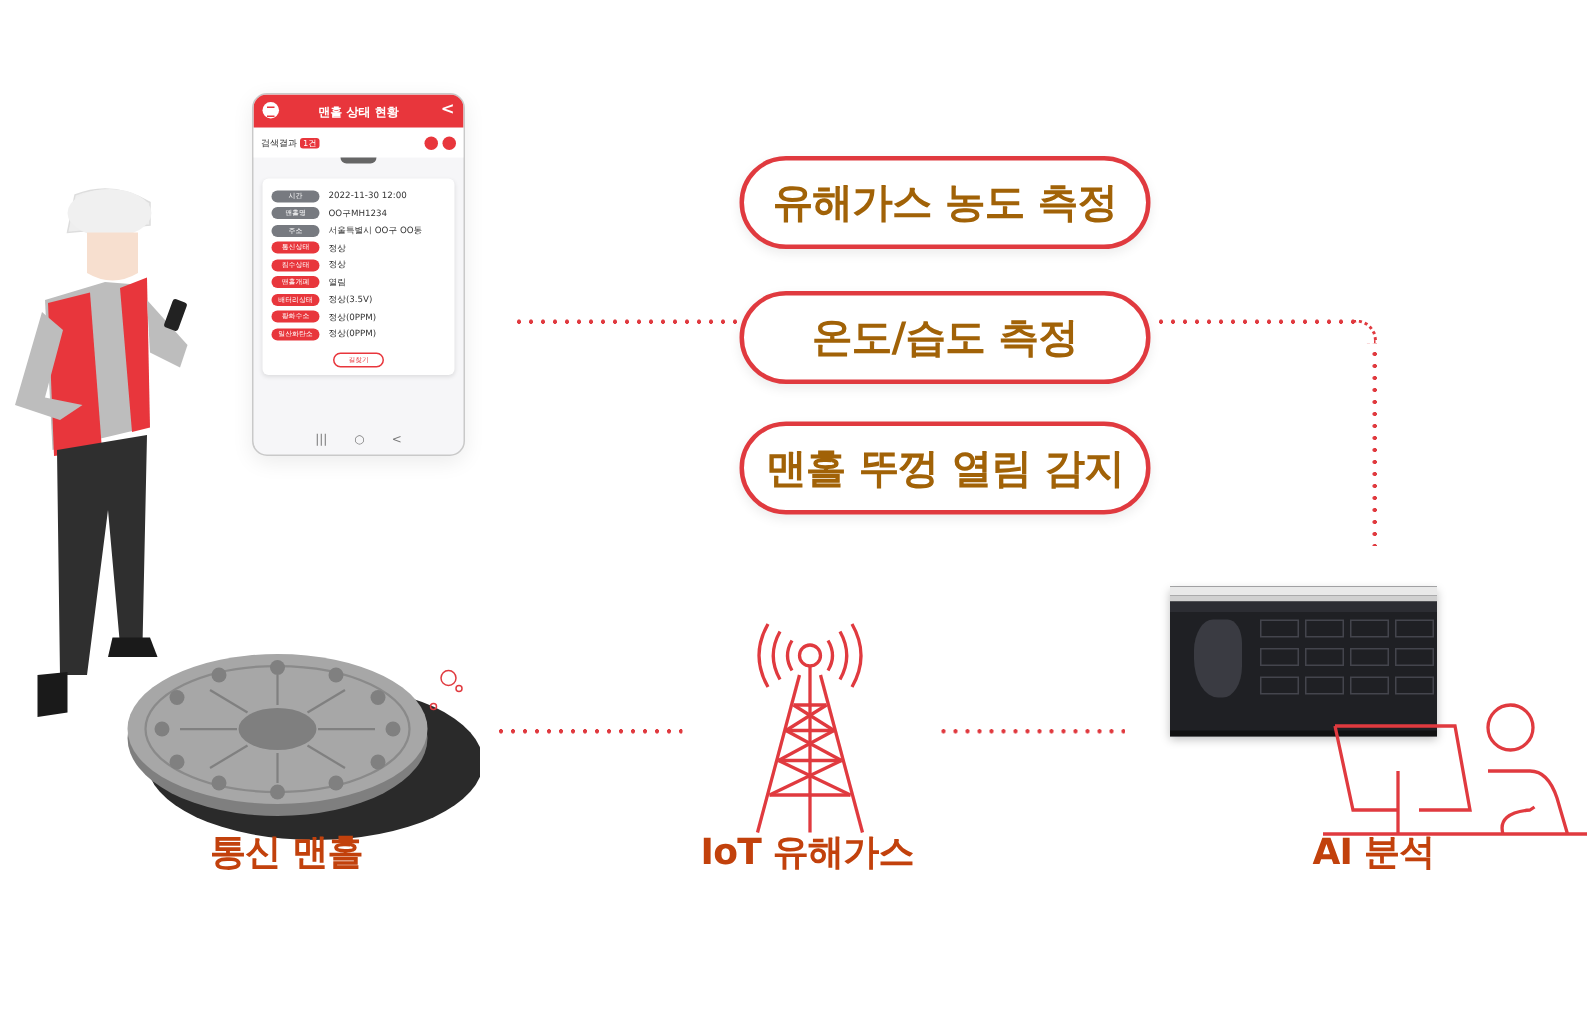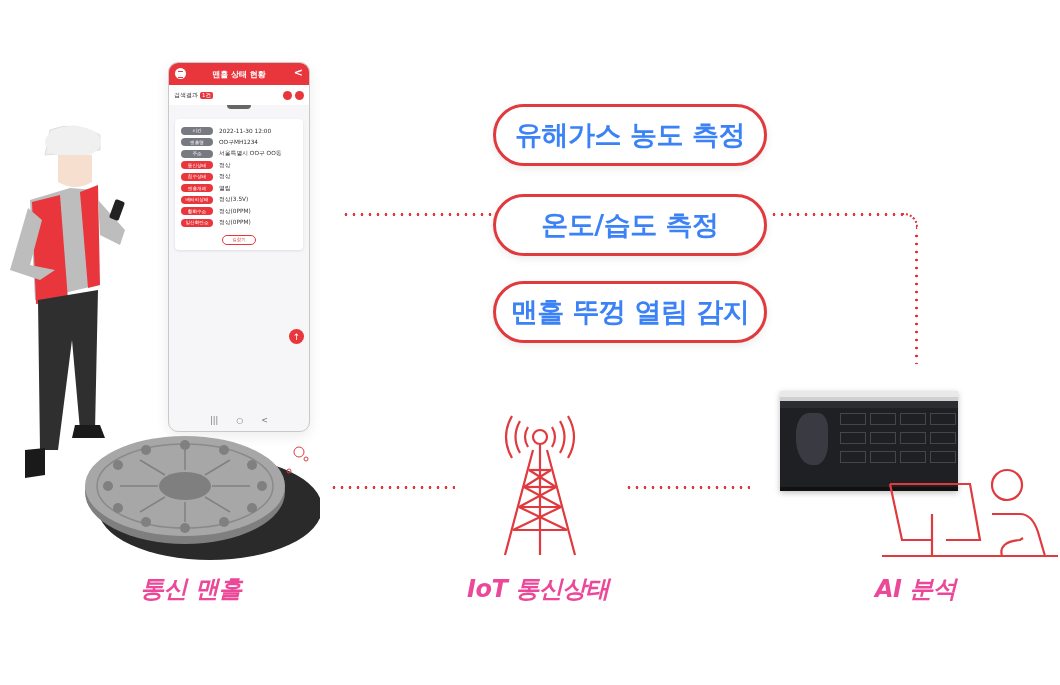--- a/index.html
+++ b/index.html
@@ -1,21 +1,21 @@
 <!DOCTYPE html>
 <html><head>
 <meta charset="utf-8">
 <style>
   * { box-sizing: border-box; margin: 0; padding: 0; }
   body { width: 1060px; height: 685px; background: #ffffff; position: relative; overflow: hidden;
          font-family: "DejaVu Sans", "Liberation Sans", sans-serif; color: #2b2b2b; }
   .abs { position: absolute; }
 
   
-  .phone { left: 168px; top: 62px; width: 142px; height: 370px; border: 1.5px solid #c9c9c9; border-radius: 10px;
+  .phone { left: 168px; top: 62px; width: 142px; height: 242px; border: 1.5px solid #c9c9c9; border-radius: 10px;
            background: #f6f6f8; overflow: hidden; box-shadow: 0 4px 14px rgba(0,0,0,0.08); }
   .phone-header { height: 22px; background: #e8363c; color: #fff; display: flex; align-items: center; justify-content: center;
                   font-size: 8px; font-weight: bold; position: relative; }
   .phone-header .menu { position: absolute; left: 6px; top: 5px; width: 11px; height: 11px; border-radius: 50%; background: #fff; }
   .phone-header .menu::after { content: ""; position: absolute; left: 3px; top: 3px; width: 5px; height: 5px;
                   border-top: 1px solid #e8363c; border-bottom: 1px solid #e8363c; }
   .phone-header .back { position: absolute; right: 6px; top: 3px; font-size: 11px; }
   .phone-search { height: 20px; background: #fff; display: flex; align-items: center; padding: 0 5px; font-size: 6px; color:#333; }
   .badge { background: #e8363c; color: #fff; font-size: 5.5px; padding: 0 2px; border-radius: 2px; margin-left: 2px; }
   .circ-btn { width: 9px; height: 9px; border-radius: 50%; background: #e8363c; margin-left: 3px; }
@@ -26,38 +26,38 @@
   .lbl.gray { background: #777a80; } .lbl.red { background: #e8363c; }
   .val { font-size: 5.8px; margin-left: 6px; color: #333; white-space: nowrap; }
   .card-btn { margin: 6px auto 0 auto; width: 34px; height: 10px; border: 1px solid #e8363c; border-radius: 6px;
               font-size: 4.5px; color: #e8363c; display: flex; align-items: center; justify-content: center; }
   .fab { left: 120px; top: 266px; width: 15px; height: 15px; border-radius: 50%; background: #e8363c; color: #fff;
          font-size: 9px; display: flex; align-items: center; justify-content: center; }
   .navbar { left: 0; bottom: 6px; width: 100%; display: flex; justify-content: center; gap: 18px; font-size: 8px; color: #777; }
 
   
   .pill { left: 493px; width: 274px; height: 62px; border: 3px solid #e03a3f; border-radius: 31px; background: #fff;
-          display: flex; align-items: center; justify-content: center; font-size: 27px; font-weight: bold; color: #3b82f6;
+          display: flex; align-items: center; justify-content: center; font-size: 27px; font-weight: bold; color: #a16207;
           box-shadow: 0 3px 8px rgba(0,0,0,0.08); letter-spacing: -0.5px; }
 
   .dots-h { height: 3px; background-image: radial-gradient(circle, #e03a3f 1.3px, transparent 1.6px);
             background-size: 8px 3px; background-repeat: repeat-x; }
   .dots-v { width: 3px; background-image: radial-gradient(circle, #e03a3f 1.3px, transparent 1.6px);
             background-size: 3px 8px; background-repeat: repeat-y; }
 
   
   .monitor { left: 780px; top: 391px; width: 178px; height: 100px; background: #1f2024; box-shadow: 0 2px 6px rgba(0,0,0,0.25); overflow: hidden; }
   .mon-top { height: 6px; background: #e9e9e9; }
   .mon-url { height: 4px; background: #d0d0d0; }
   .mon-nav { height: 7px; background: #2c2d33; }
   .mon-map { left: 16px; top: 22px; width: 32px; height: 52px; background: #3a3b42; border-radius: 40% 30% 40% 50%; }
   .mon-cell { width: 26px; height: 12px; border: 1px solid #44454d; }
   .mon-task { left: 0; bottom: 0; width: 100%; height: 4px; background: #111; }
 
-  .label { top: 573px; font-size: 24px; font-weight: bold; color: #ec4899; letter-spacing: -0.5px; font-style: italic; }
+  .label { top: 552px; font-size: 24px; font-weight: bold; color: #c2410c; letter-spacing: -0.5px; }
 </style>
 </head>
 <body>
 
 <svg class="abs" style="left:0;top:120px" width="150" height="360" viewBox="0 0 150 360">
   <path d="M50 10 Q75 0 100 15 L100 30 L45 35 Z" fill="#eeeeee" stroke="#ddd"></path>
   <ellipse cx="73" cy="22" rx="28" ry="16" fill="#f0f0f0"></ellipse>
   <path d="M58 35 L92 35 L92 62 Q75 72 58 62 Z" fill="#f7dfcf"></path>
   <path d="M30 80 L70 68 L95 70 L98 165 L35 180 Z" fill="#bdbdbd"></path>
   <path d="M32 82 L60 75 L68 180 L36 184 Z" fill="#e8363c"></path>
@@ -240,14 +240,14 @@
       <path d="M10 22 L22 78 L52 78"></path>
     <line x1="52" y1="52" x2="52" y2="94"></line>
     <circle cx="127" cy="23" r="15"></circle>
     <path d="M112 52 L140 52 Q152 52 158 70 L165 94"></path>
     <path d="M122 94 Q118 80 140 78 L143 76"></path>
     <line x1="2" y1="94" x2="178" y2="94"></line>
   </g>
 </svg>
 
 <div class="abs label" style="left:140px">통신 맨홀</div>
-<div class="abs label" style="left:467px">IoT 통신상태</div>
+<div class="abs label" style="left:467px">IoT 유해가스</div>
 <div class="abs label" style="left:875px">AI 분석</div>
 
 </body></html>

